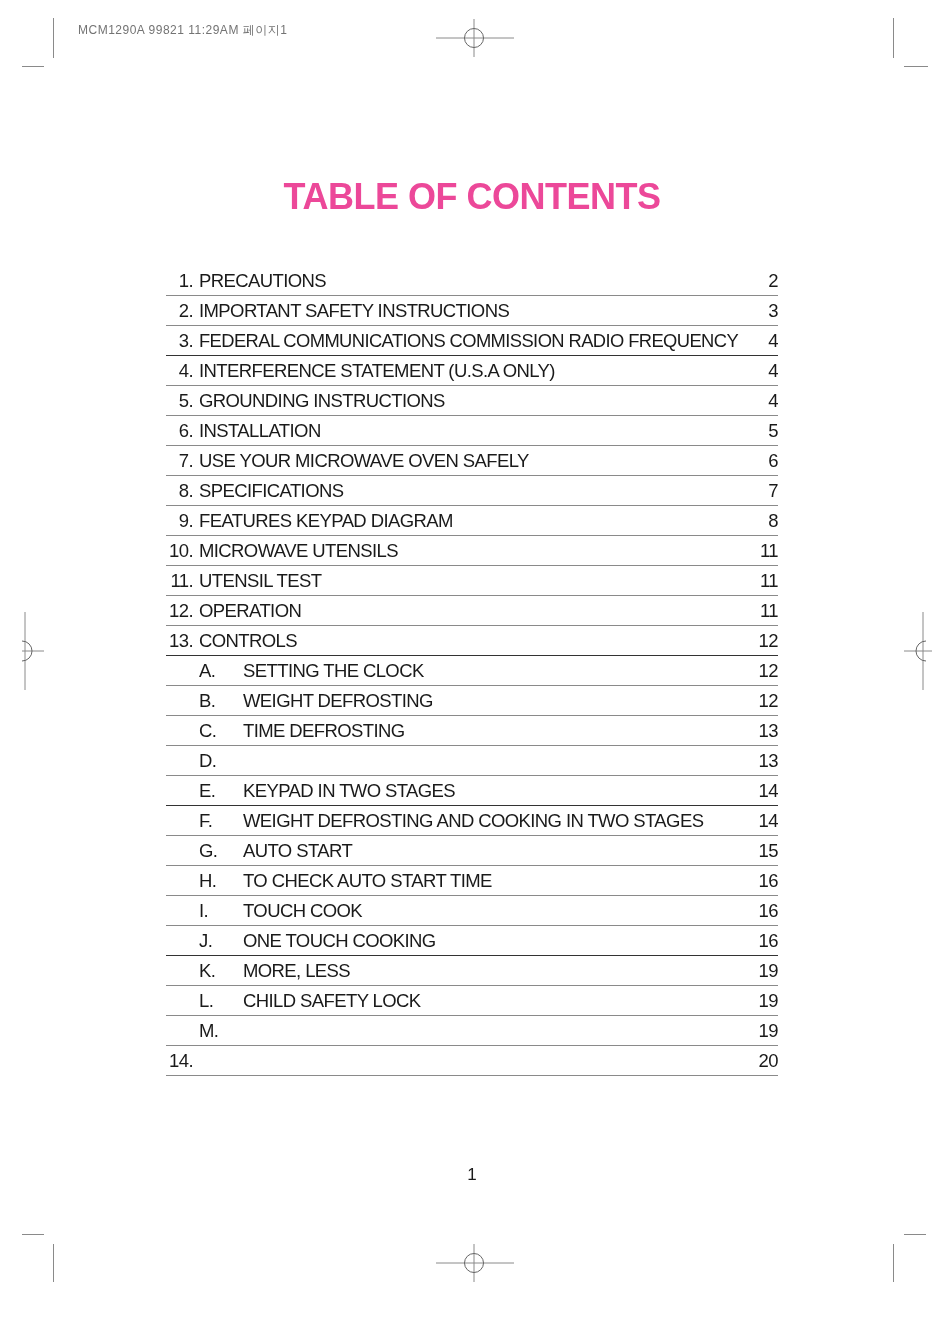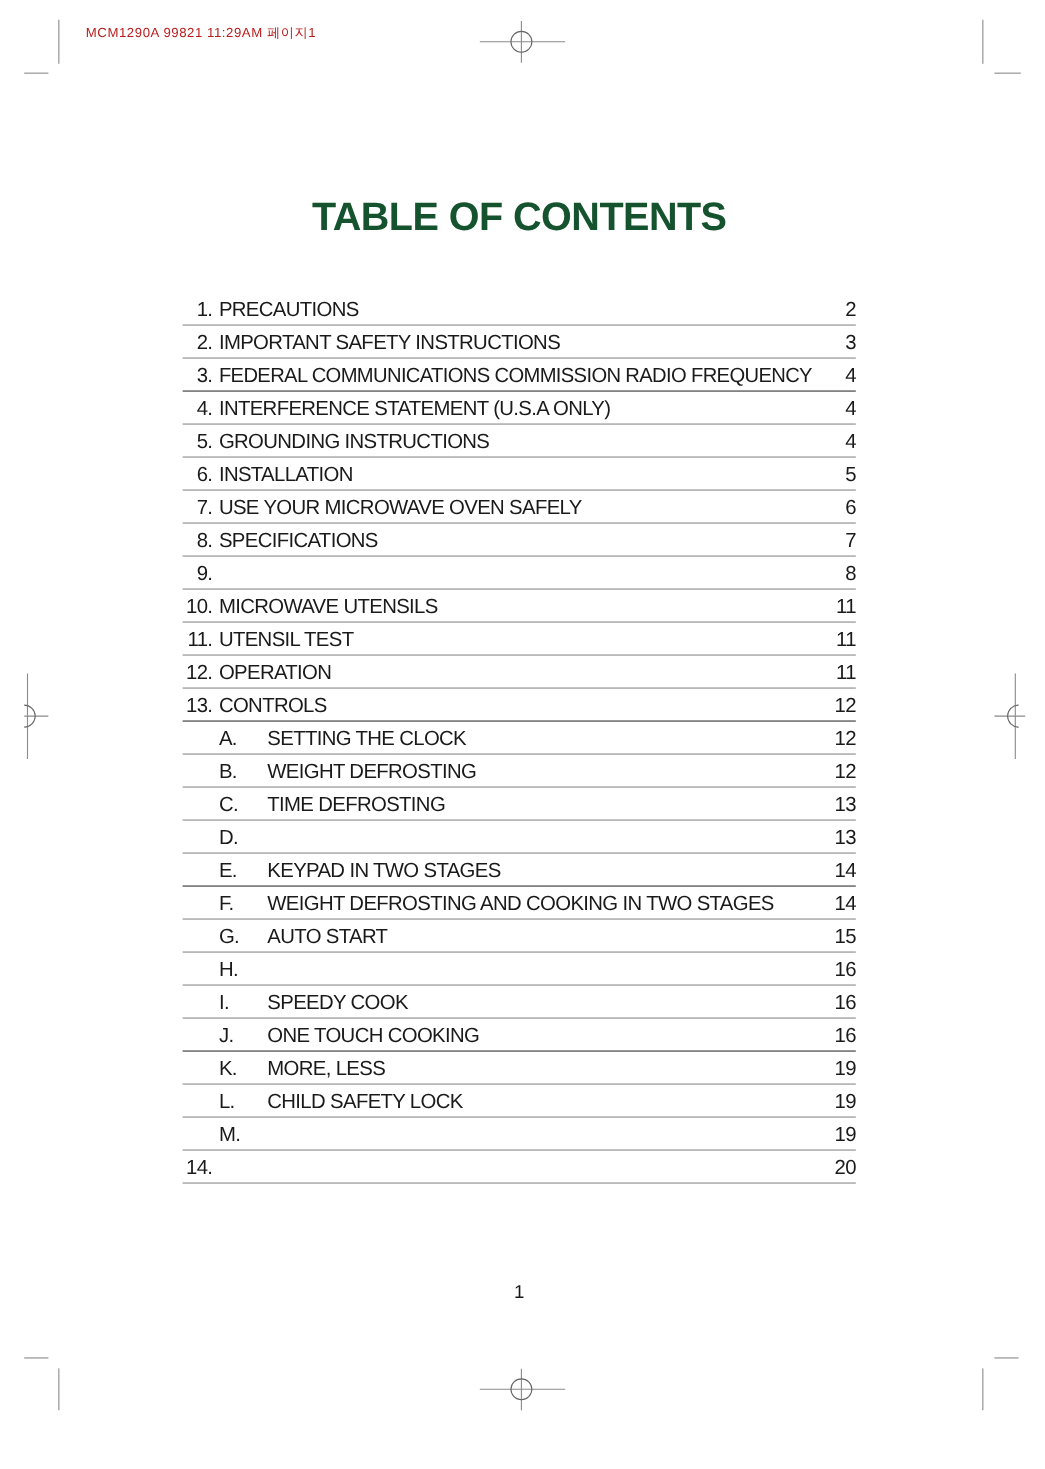--- a/index.html
+++ b/index.html
@@ -1,23 +1,23 @@
 <!DOCTYPE html>
 <html><head>
 <meta charset="utf-8">
 <style>
   html, body { margin: 0; padding: 0; background: #ffffff; }
   body { width: 950px; height: 1335px; position: relative; overflow: hidden;
          font-family: "Liberation Sans", sans-serif; color: #1a1a1a; }
   .slug { position: absolute; left: 78px; top: 22px; font-size: 12px; letter-spacing: 0.5px;
-          color: #b91c1c; font-family: "Liberation Sans", sans-serif; }
+          color: #737373; font-family: "Liberation Sans", sans-serif; }
   .mark { position: absolute; background: #8a8a8a; }
   .reg { position: absolute; }
   .title { position: absolute; left: 0; width: 944px; top: 176px; text-align: center;
-           font-size: 36px; font-weight: bold; letter-spacing: -0.5px; color: #14532d; }
+           font-size: 36px; font-weight: bold; letter-spacing: -0.5px; color: #ec4899; }
   .toc { position: absolute; left: 166px; top: 266px; width: 612px; }
   .row { position: relative; height: 30px; border-bottom: 1px solid #8a8a8a; box-sizing: border-box;
          font-size: 18.5px; line-height: 29px; letter-spacing: -0.6px; transform-origin: left; }
   .row.dark { border-bottom: 1.5px solid #333; }
   .num { position: absolute; left: 0; width: 27px; text-align: right; }
   .txt { position: absolute; left: 33px; white-space: nowrap; }
   .sub .num { left: 33px; width: auto; text-align: left; }
   .sub .txt { left: 61px; margin-left: 16px; }
   .pg { position: absolute; right: 0; }
   .pagenum { position: absolute; left: 0; width: 944px; text-align: center; top: 1165px; font-size: 17px; }
@@ -95,20 +95,21 @@
       <span class="txt">USE YOUR MICROWAVE OVEN SAFELY</span>
       <span class="pg">6</span>
     </div>
     <div class="row">
       <span class="num">8.</span>
       <span class="txt">SPECIFICATIONS</span>
       <span class="pg">7</span>
     </div>
     <div class="row">
       <span class="num">9.</span>
+      <span class="txt">FEATURES KEYPAD DIAGRAM</span>
       <span class="pg">8</span>
     </div>
     <div class="row">
       <span class="num">10.</span>
       <span class="txt">MICROWAVE UTENSILS</span>
       <span class="pg">11</span>
     </div>
     <div class="row">
       <span class="num">11.</span>
       <span class="txt">UTENSIL TEST</span>
@@ -153,25 +154,26 @@
       <span class="txt">WEIGHT DEFROSTING AND COOKING IN TWO STAGES</span>
       <span class="pg">14</span>
     </div>
     <div class="row sub">
       <span class="num">G.</span>
       <span class="txt">AUTO START</span>
       <span class="pg">15</span>
     </div>
     <div class="row sub">
       <span class="num">H.</span>
+      <span class="txt">TO CHECK AUTO START TIME</span>
       <span class="pg">16</span>
     </div>
     <div class="row sub">
       <span class="num">I.</span>
-      <span class="txt">SPEEDY COOK</span>
+      <span class="txt">TOUCH COOK</span>
       <span class="pg">16</span>
     </div>
     <div class="row sub dark">
       <span class="num">J.</span>
       <span class="txt">ONE TOUCH COOKING</span>
       <span class="pg">16</span>
     </div>
     <div class="row sub">
       <span class="num">K.</span>
       <span class="txt">MORE, LESS</span>

